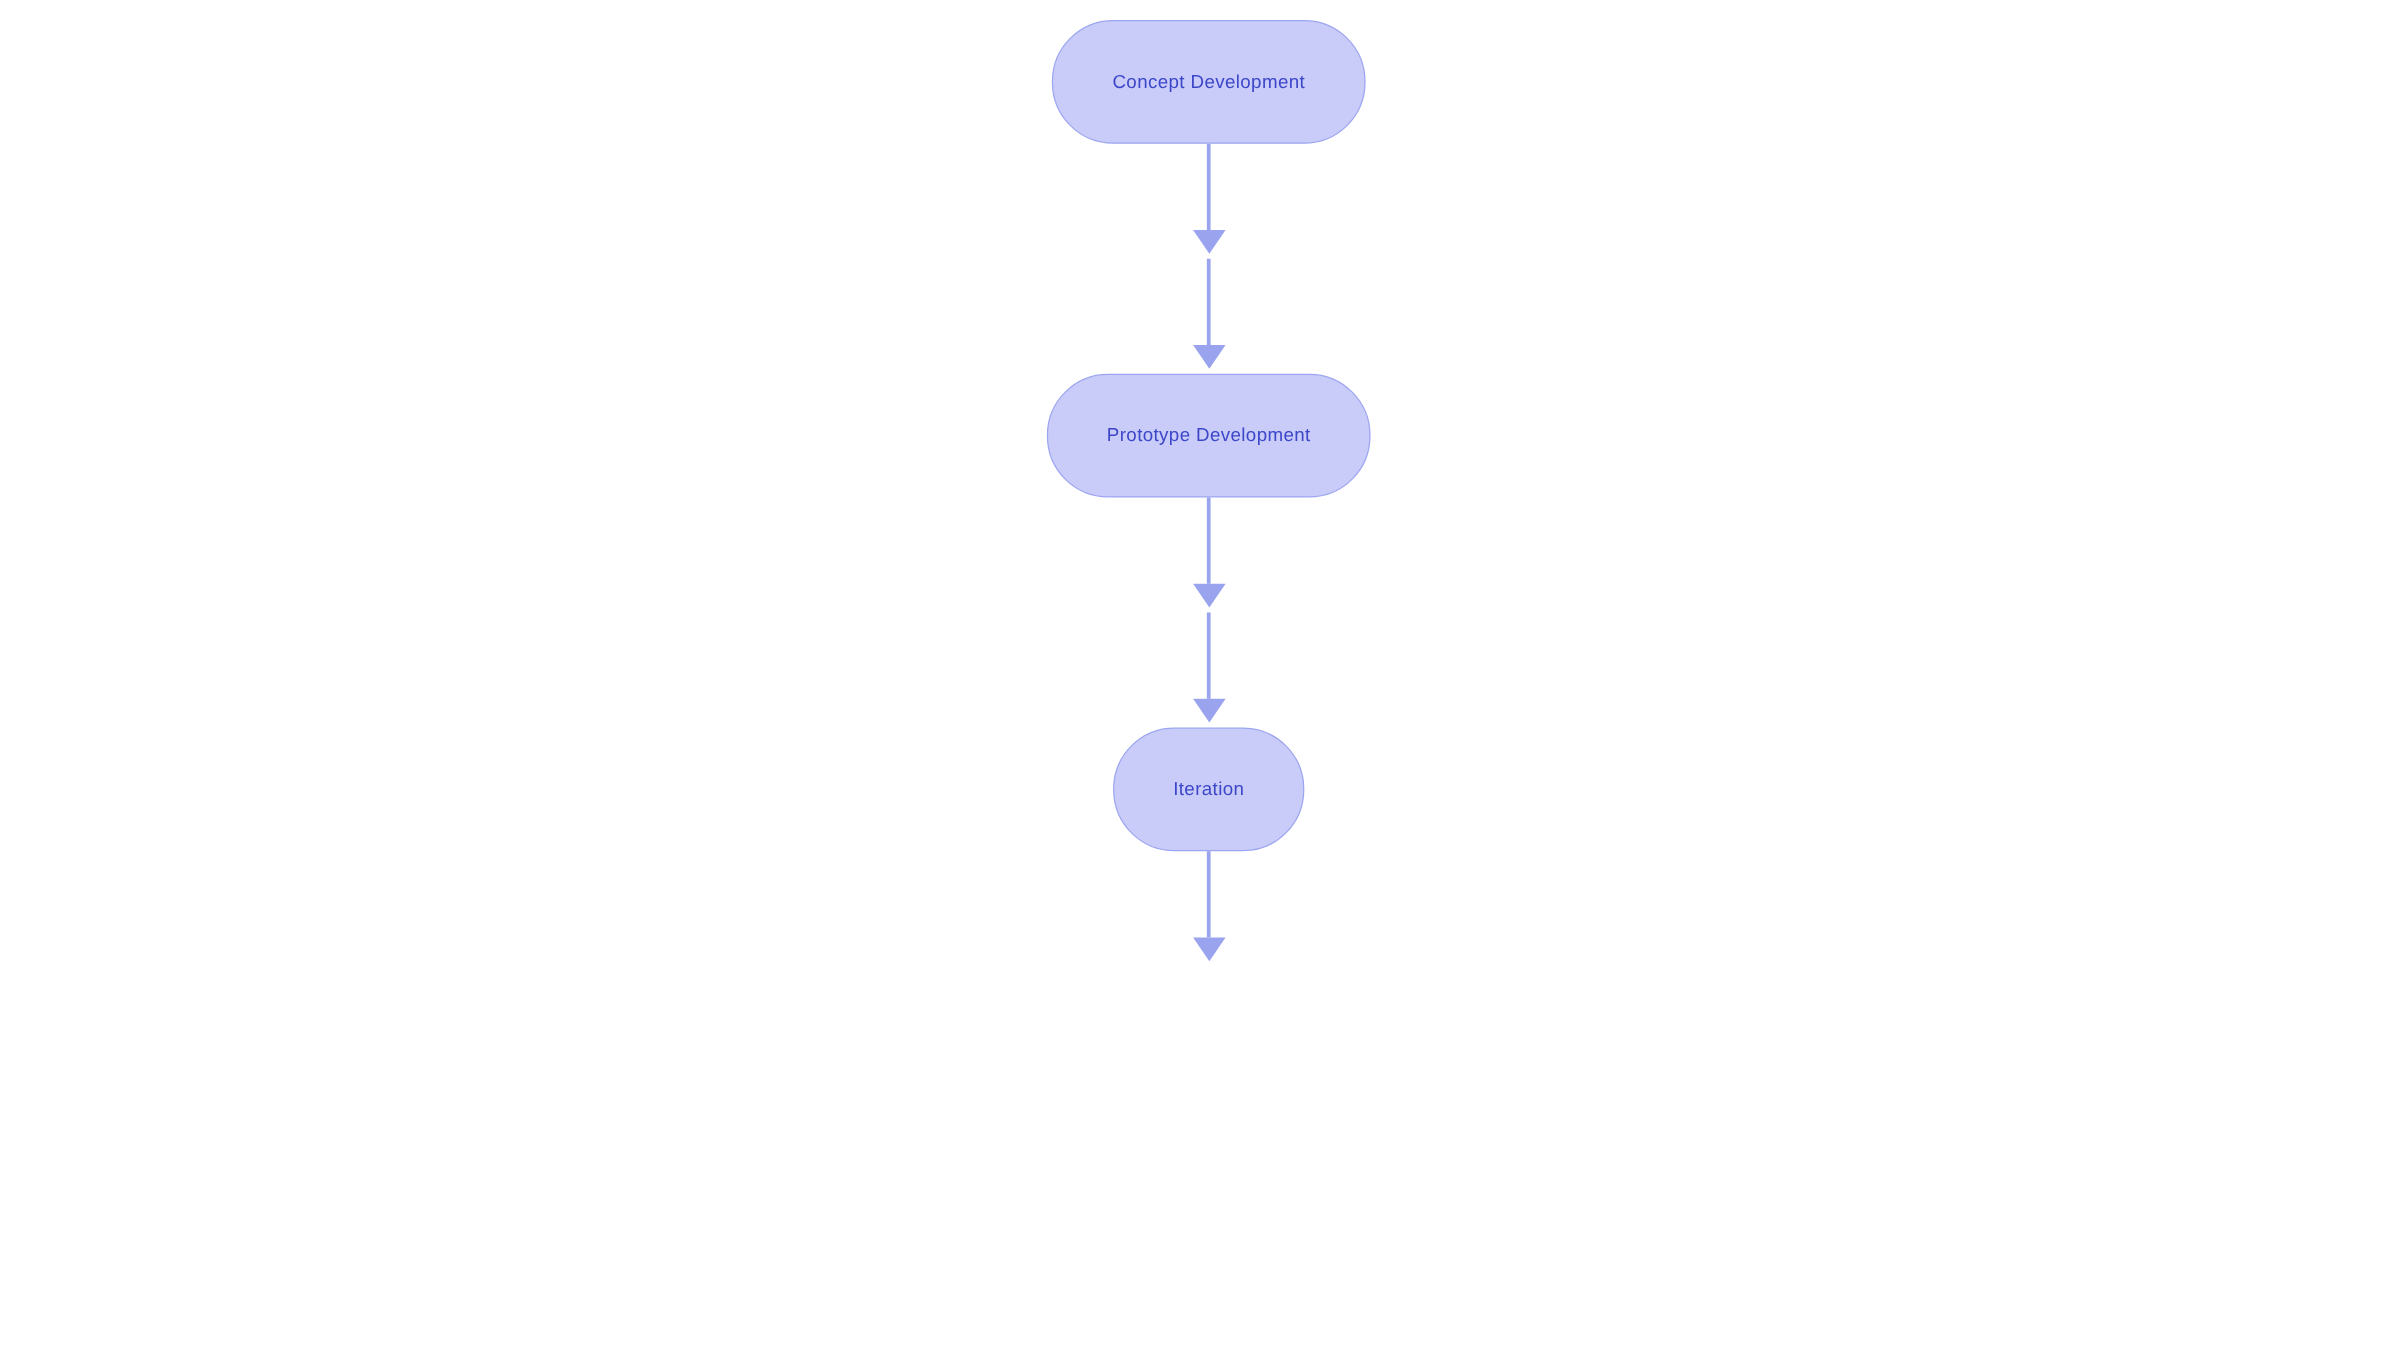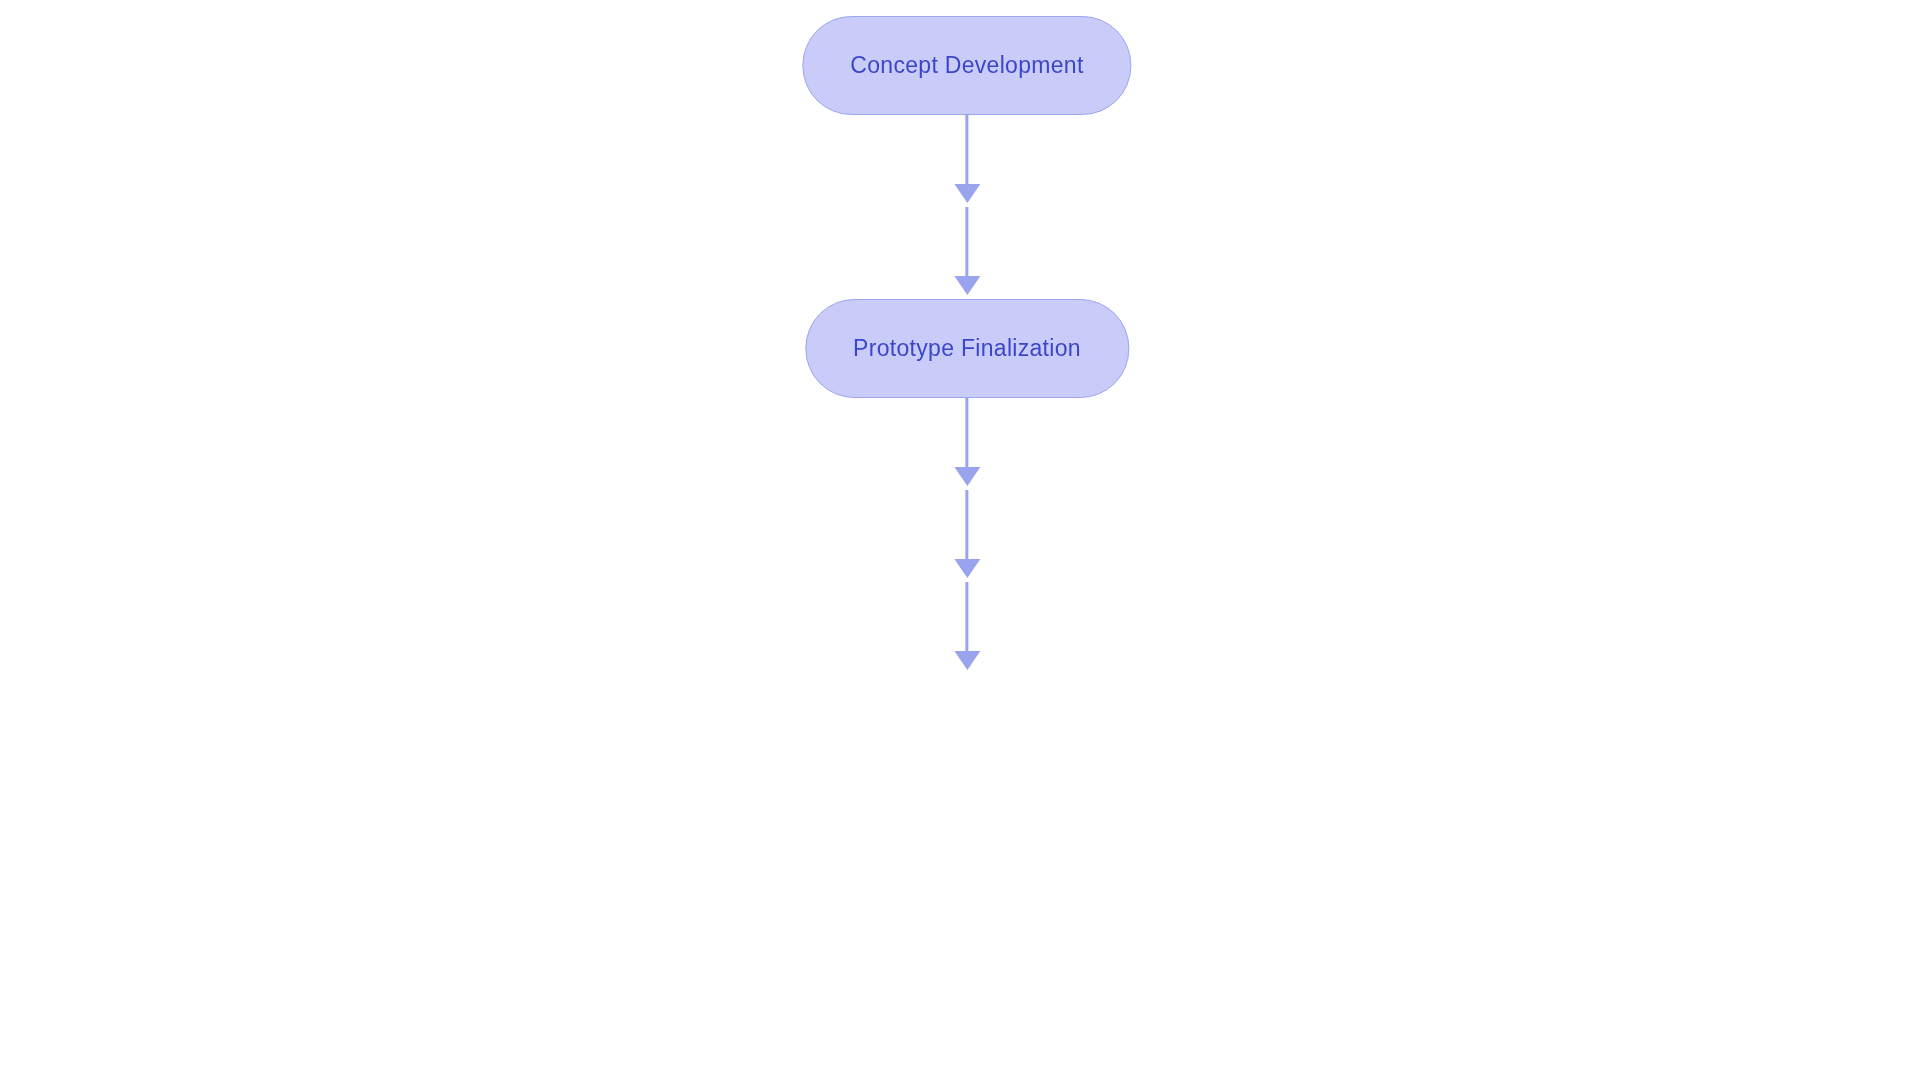--- a/index.html
+++ b/index.html
@@ -37,21 +37,21 @@
     border-radius: 49px;
     background: var(--node-fill, #c9ccf8);
     border: 1.5px solid var(--node-border, #9ca5f0);
     display: flex;
     align-items: center;
     justify-content: center;
     white-space: nowrap;
   }
   .node span {
     color: var(--node-text, #3c46c8);
-    font-size: 23px;
+    font-size: 15px;
     font-weight: 400;
     letter-spacing: 0.3px;
   }
   .arrow {
     height: 92px;
     display: flex;
     flex-direction: column;
     align-items: center;
     justify-content: flex-start;
   }
@@ -83,34 +83,37 @@
       <div class="head"></div>
     </div>
 
 
     <div class="arrow">
       <div class="line"></div>
       <div class="head"></div>
     </div>
 
     <div class="node">
-      <span>Prototype Finalization</span>
+      <span>Prototype Development</span>
     </div>
 
     <div class="arrow">
       <div class="line"></div>
       <div class="head"></div>
     </div>
 
 
     <div class="arrow">
       <div class="line"></div>
       <div class="head"></div>
     </div>
 
+    <div class="node">
+      <span>Iteration</span>
+    </div>
 
     <div class="arrow">
       <div class="line"></div>
       <div class="head"></div>
     </div>
 
 
   </div>
 </div>
 

